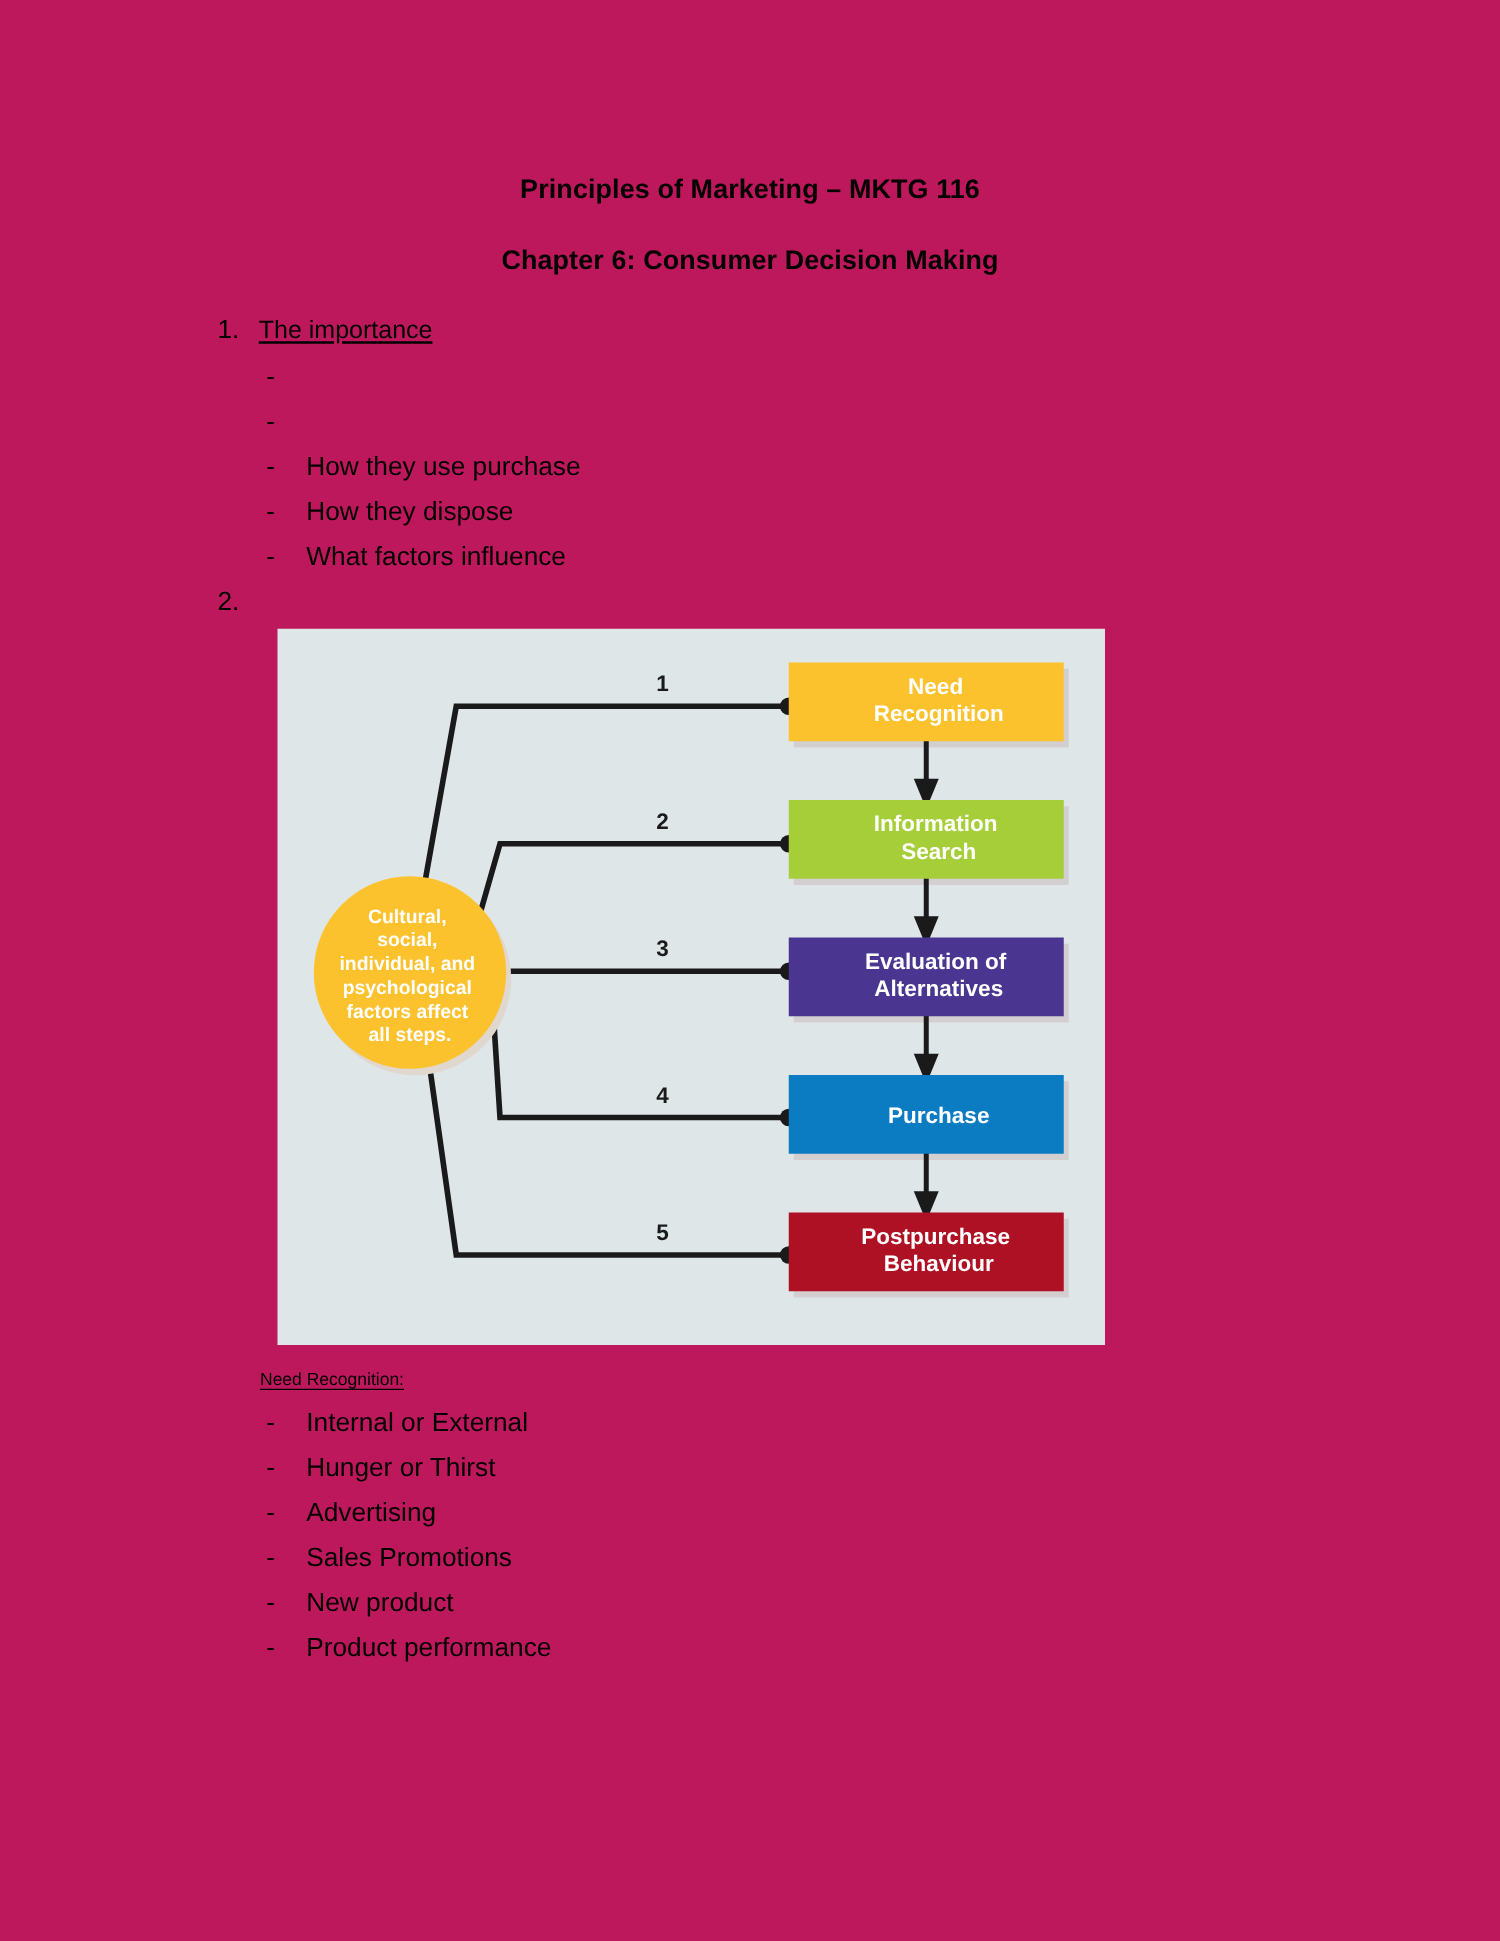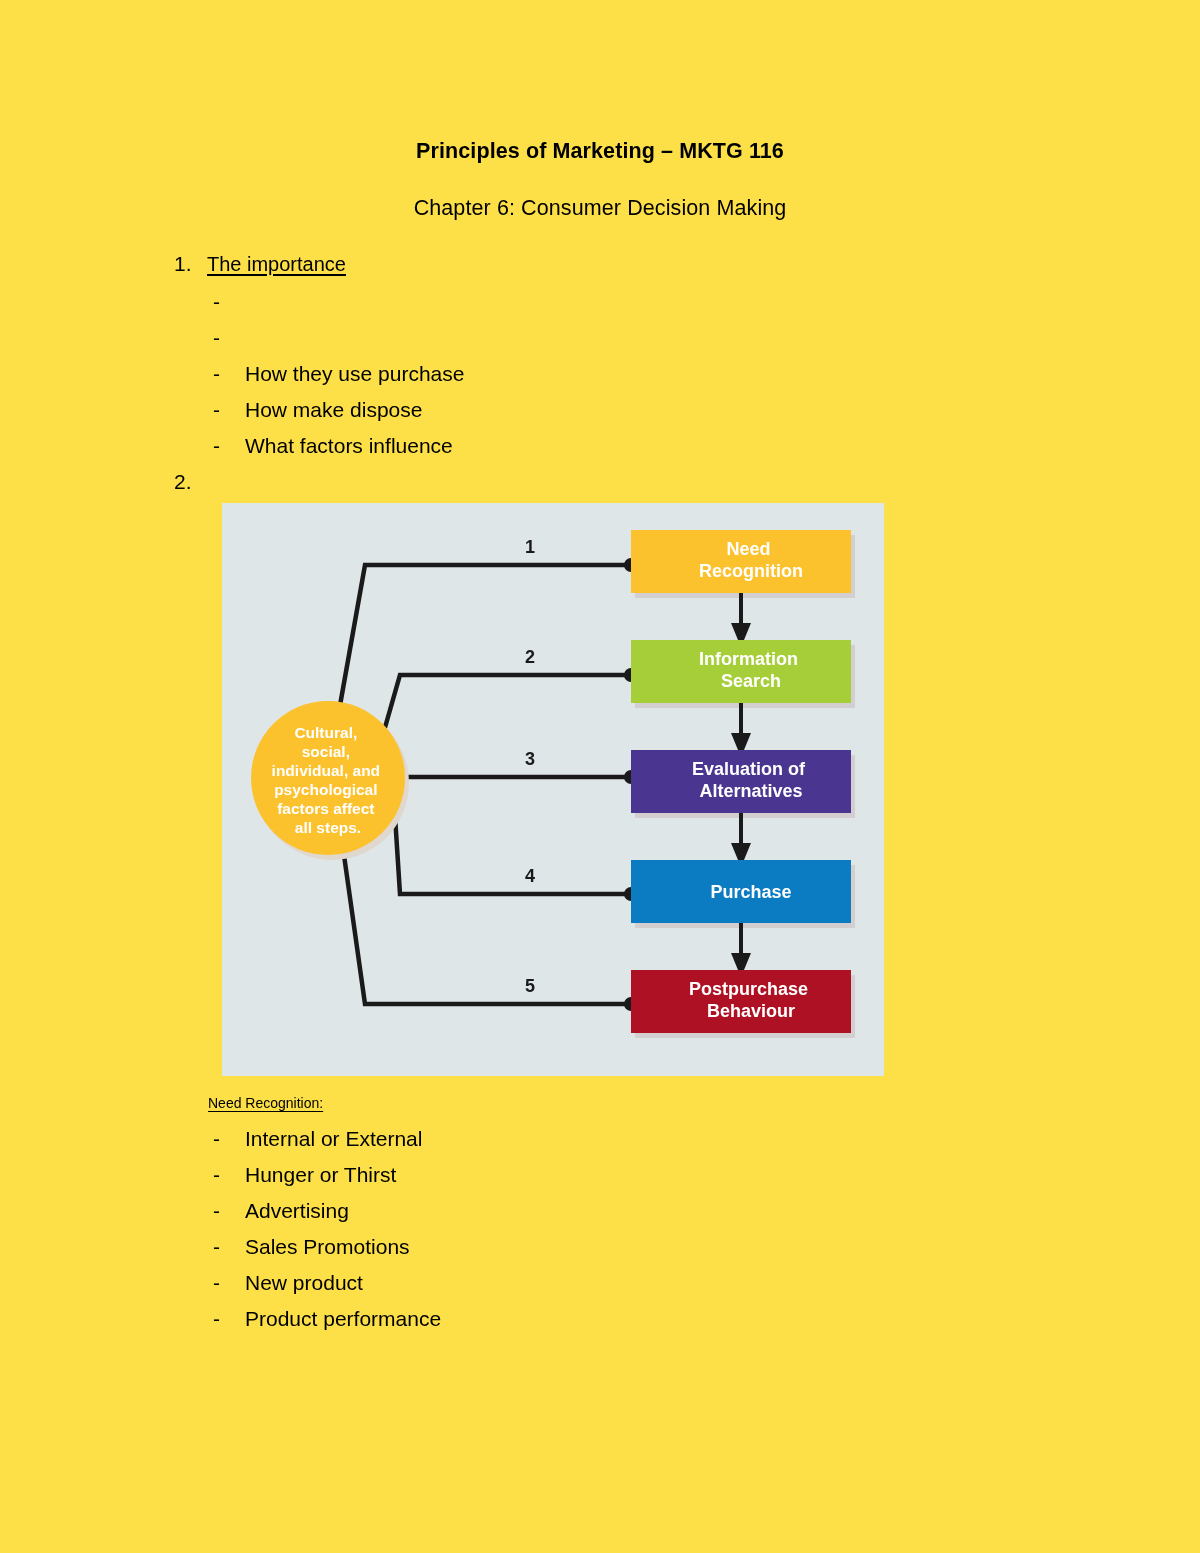--- a/index.html
+++ b/index.html
@@ -12,42 +12,42 @@
     background: #ffffff;
     font-family: "Liberation Sans", sans-serif;
     color: #000000;
     overflow: hidden;
   }
 
   .page {
     position: relative;
     width: 1200px;
     height: 1553px;
-    background: #fde047;
+    background: #be185d;
   }
 
   
   .doc-title {
     position: absolute;
     left: 0;
     top: 139px;
     width: 1200px;
     text-align: center;
     font-size: 21.5px;
     font-weight: bold;
     letter-spacing: 0.1px;
   }
   .doc-subtitle {
     position: absolute;
     left: 0;
     top: 196px;
     width: 1200px;
     text-align: center;
     font-size: 21.5px;
-    font-weight: normal;
+    font-weight: bold;
     letter-spacing: 0.1px;
   }
 
   
   .outline {
     position: absolute;
     left: 174px;
     top: 246px;
     width: 900px;
   }
@@ -181,21 +181,21 @@
       </li>
       <li class="sub-item">
         <span class="sub-dash">-</span>
       </li>
       <li class="sub-item">
         <span class="sub-dash">-</span>
         <span>How they use purchase</span>
       </li>
       <li class="sub-item">
         <span class="sub-dash">-</span>
-        <span>How make dispose</span>
+        <span>How they dispose</span>
       </li>
       <li class="sub-item">
         <span class="sub-dash">-</span>
         <span>What factors influence</span>
       </li>
     </ul>
 
     <div class="num-item">
       <span class="num-marker">2.</span>
     </div>

